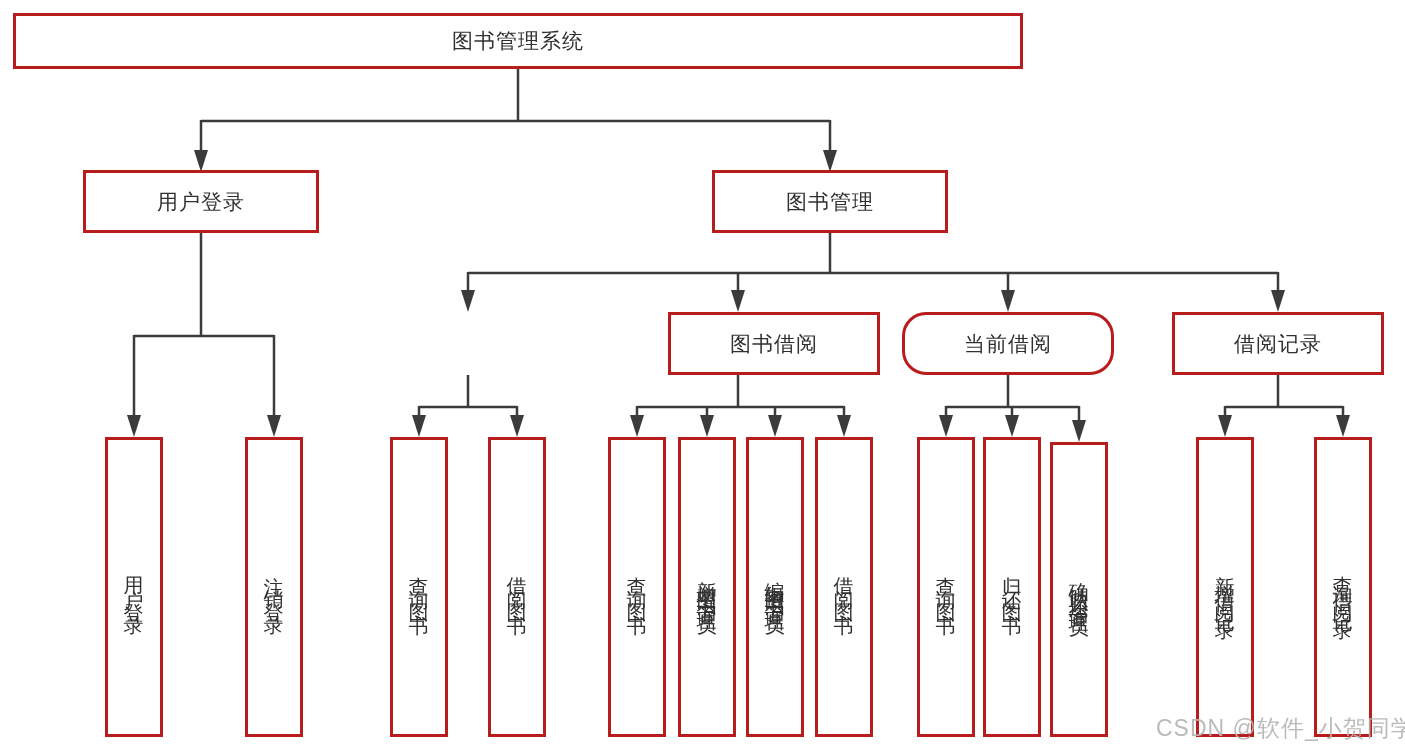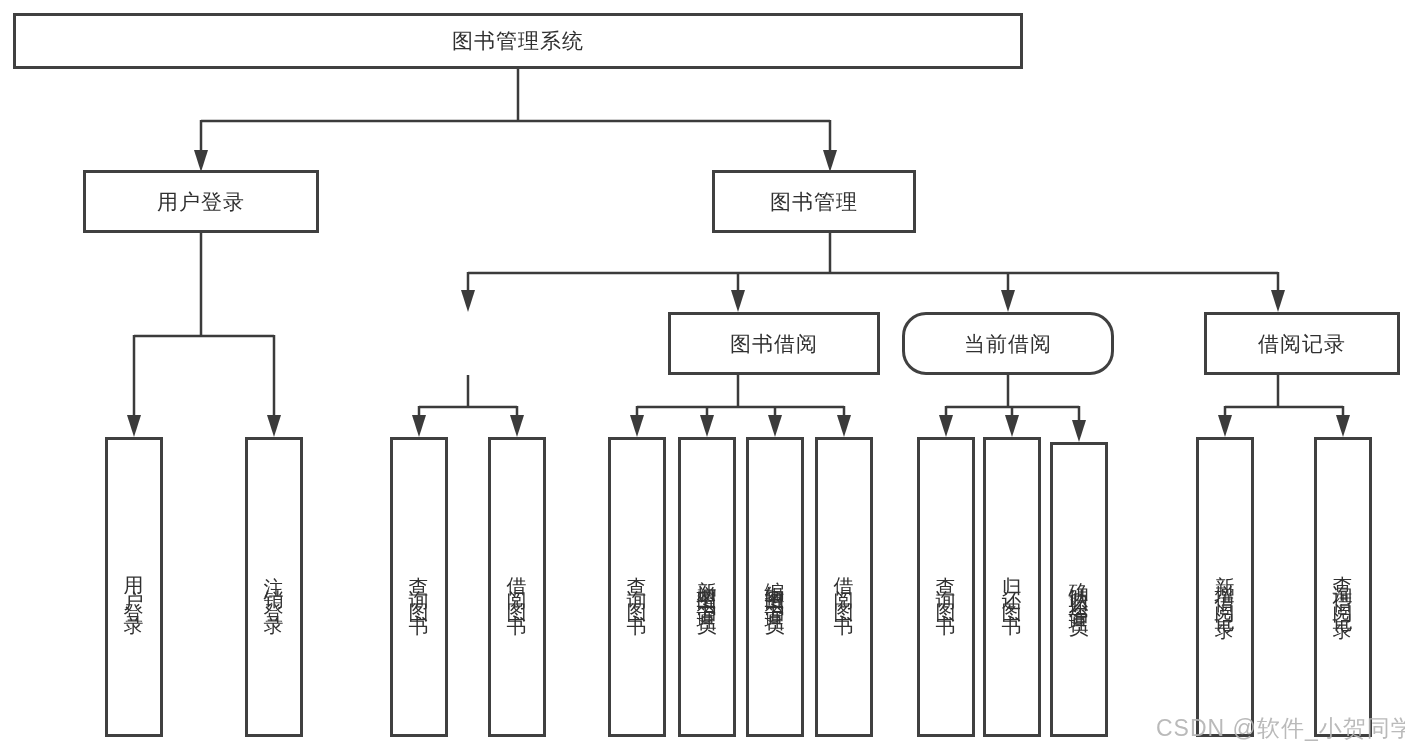--- a/index.html
+++ b/index.html
@@ -13,21 +13,21 @@
     color: #303030;
   }
   .connectors {
     position: absolute;
     left: 0; top: 0;
     z-index: 0;
   }
   .node {
     position: absolute;
     box-sizing: border-box;
-    border: 3px solid #404040;
+    border: 3px solid #b91c1c;
     background: #ffffff;
     display: flex;
     align-items: center;
     justify-content: center;
     z-index: 1;
   }
   .node.h { font-size: 21px; letter-spacing: 1px; }
   .node.v { font-size: 20px; }
   .node.v .vtext {
     writing-mode: vertical-rl;
@@ -121,31 +121,31 @@
     </g>
   </svg>
 
   <div class="node h" style="left:13px; top:13px; width:1010px; height:56px;">
     <span>图书管理系统</span>
   </div>
 
   <div class="node h" style="left:83px; top:170px; width:236px; height:63px;">
     <span>用户登录</span>
   </div>
-  <div class="node h" style="left:712px; top:170px; width:204px; height:63px;">
+  <div class="node h" style="left:712px; top:170px; width:236px; height:63px;">
     <span>图书管理</span>
   </div>
 
   <div class="node h" style="left:632px; top:312px; width:212px; height:63px;margin-left:36px;">
     <span>图书借阅</span>
   </div>
   <div class="node h" style="left:902px; top:312px; width:212px; height:63px;border-radius:24px;">
     <span>当前借阅</span>
   </div>
-  <div class="node h" style="left:1204px; top:312px; width:196px; height:63px;">
+  <div class="node h" style="left:1172px; top:312px; width:212px; height:63px;">
     <span>借阅记录</span>
   </div>
 
   <div class="node v" style="left:105px; top:437px; width:58px; height:300px;">
     <span class="vtext sp4">用户登录</span>
   </div>
   <div class="node v" style="left:245px; top:437px; width:58px; height:300px;">
     <span class="vtext sp4">注销登录</span>
   </div>
 

